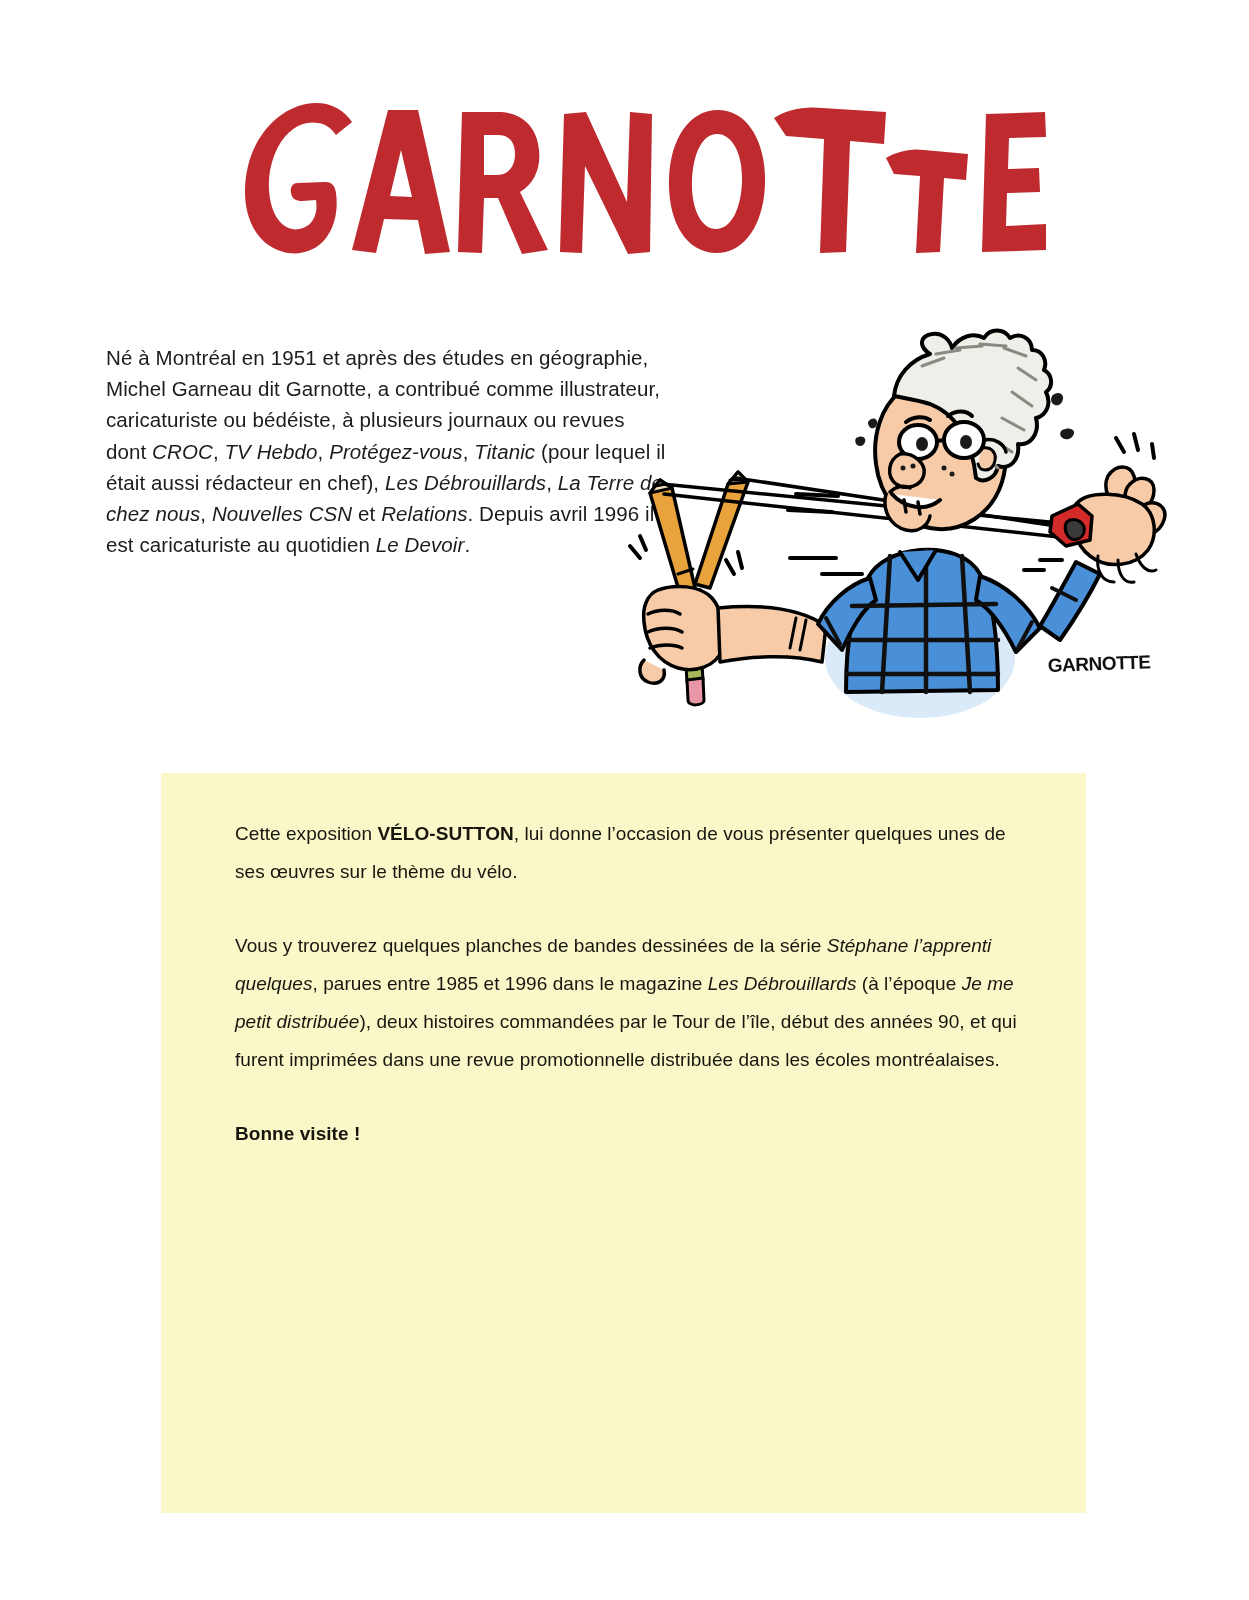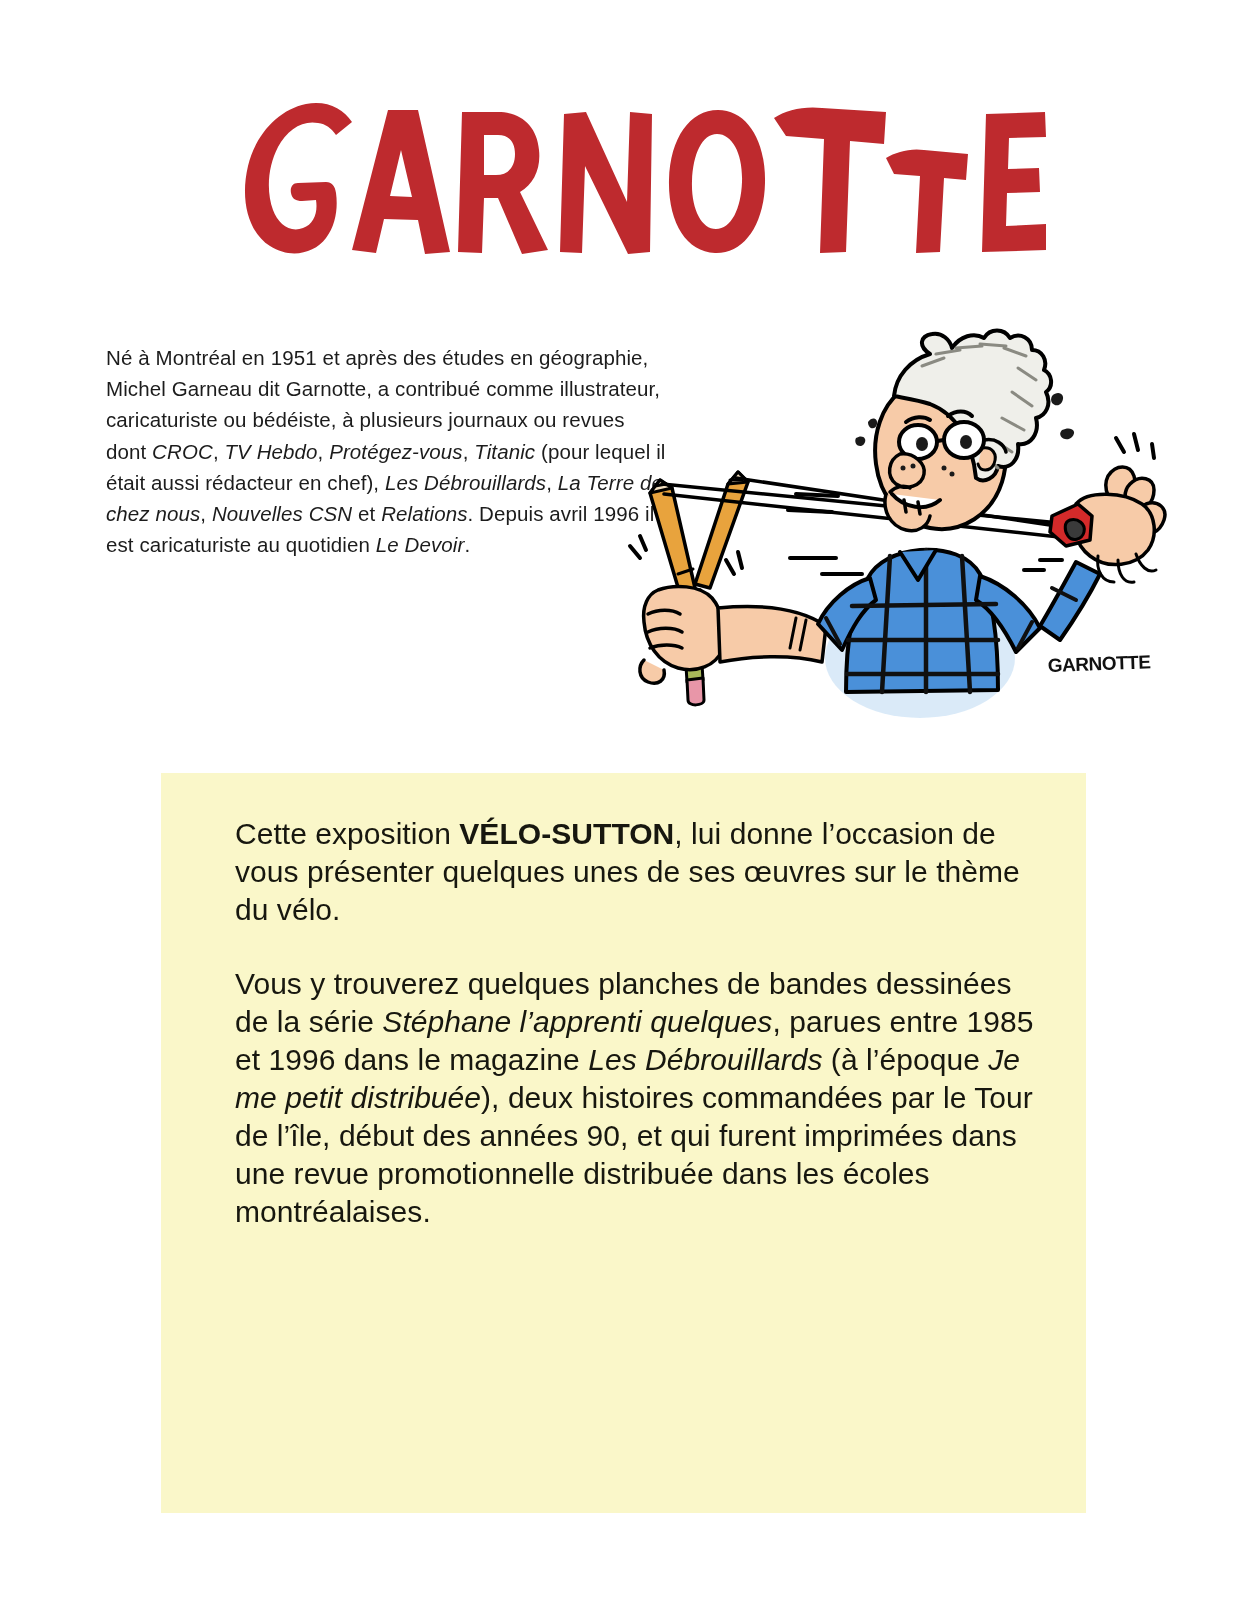--- a/index.html
+++ b/index.html
@@ -59,21 +59,21 @@
     top: 773px;
     width: 925px;
     height: 740px;
     background: #FAF7C9;
   }
   #panel-text {
     position: absolute;
     left: 74px;
     top: 42px;
     width: 800px;
-    font-size: 30px;
+    font-size: 19px;
     line-height: 38px;
     color: #17170f;
     letter-spacing: .05px;
   }
   #panel-text p { margin: 0 0 36px 0; }
   #panel-text p:last-child { margin-bottom: 0; }
   #panel-text i { font-style: italic; }
   #panel-text b { font-weight: bold; }
   .closing { font-weight: bold; }
 </style>
@@ -301,16 +301,17 @@
       <g fill="#111111">
         <text x="448" y="384" font-family="&quot;Liberation Sans&quot;, sans-serif" font-size="19" font-weight="bold" letter-spacing="-0.5" transform="rotate(-2 448 384)">GARNOTTE</text>
       </g>
     </svg>
   </div>
 
   <div id="panel">
     <div id="panel-text">
       <p>Cette exposition <b>VÉLO-SUTTON</b>, lui donne l’occasion de vous présenter quelques unes de ses œuvres sur le thème du vélo.</p>
       <p>Vous y trouverez quelques planches de bandes dessinées de la série <i>Stéphane l’apprenti quelques</i>, parues entre 1985 et 1996 dans le magazine <i>Les Débrouillards</i> (à l’époque <i>Je me petit distribuée</i>), deux histoires commandées par le Tour de l’île, début des années 90, et qui furent imprimées dans une revue promotionnelle distribuée dans les écoles montréalaises.</p>
+      <p class="closing">Bonne visite !</p>
     </div>
   </div>
 
 </div>
 
 </body></html>

